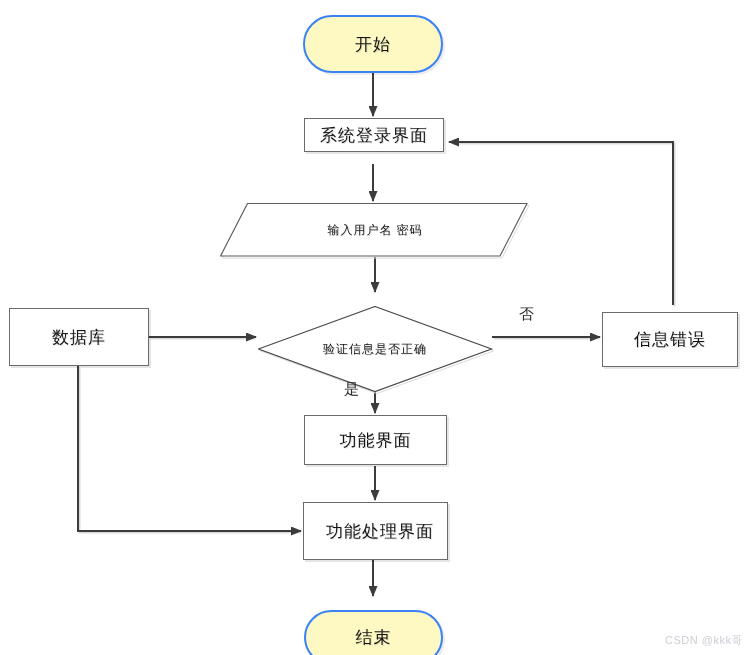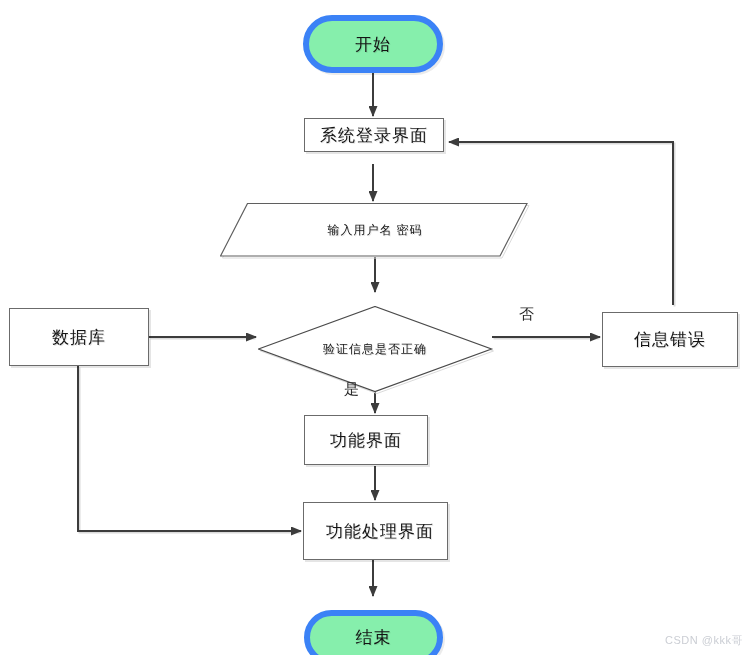--- a/index.html
+++ b/index.html
@@ -23,22 +23,22 @@
     text-align:center;
     text-shadow:1px 1px 0 rgba(0,0,0,0.10);
     white-space:nowrap;
   }
   .rect{
     background:#ffffff;
     border:1px solid #6b6b6b;
     box-shadow:2px 2px 0 rgba(0,0,0,0.10);
   }
   .terminator{
-    background:#86efac;
-    border:6px solid #3b82f6;
+    background:#fef9c3;
+    border:2px solid #3b82f6;
     border-radius:29px;
     box-shadow:2px 2px 0 rgba(0,0,0,0.08);
     justify-content:center;
   }
   .shape-node{position:absolute;}
   .shape-node svg{position:absolute;left:0;top:0;display:block;}
   .shape-label{
     position:absolute;left:0;top:0;right:0;bottom:0;
     display:flex;align-items:center;justify-content:center;
     color:#141414;font-size:12px;letter-spacing:1px;
@@ -116,21 +116,21 @@
   </div>
 
   <div class="node rect" style="left:9px;top:308px;width:140px;height:58px;">
     <span>数据库</span>
   </div>
 
   <div class="node rect" style="left:602px;top:312px;width:136px;height:55px;">
     <span>信息错误</span>
   </div>
 
-  <div class="node rect" style="left:304px;top:415px;width:124px;height:50px;">
+  <div class="node rect" style="left:304px;top:415px;width:143px;height:50px;">
     <span>功能界面</span>
   </div>
 
   <div class="node rect" style="left:303px;top:502px;width:145px;height:58px;padding-left:9px;">
     <span>功能处理界面</span>
   </div>
 
   <div class="node terminator" style="left:304px;top:598px;width:139px;height:55px;margin-top:12px;">
     <span>结束</span>
   </div>

